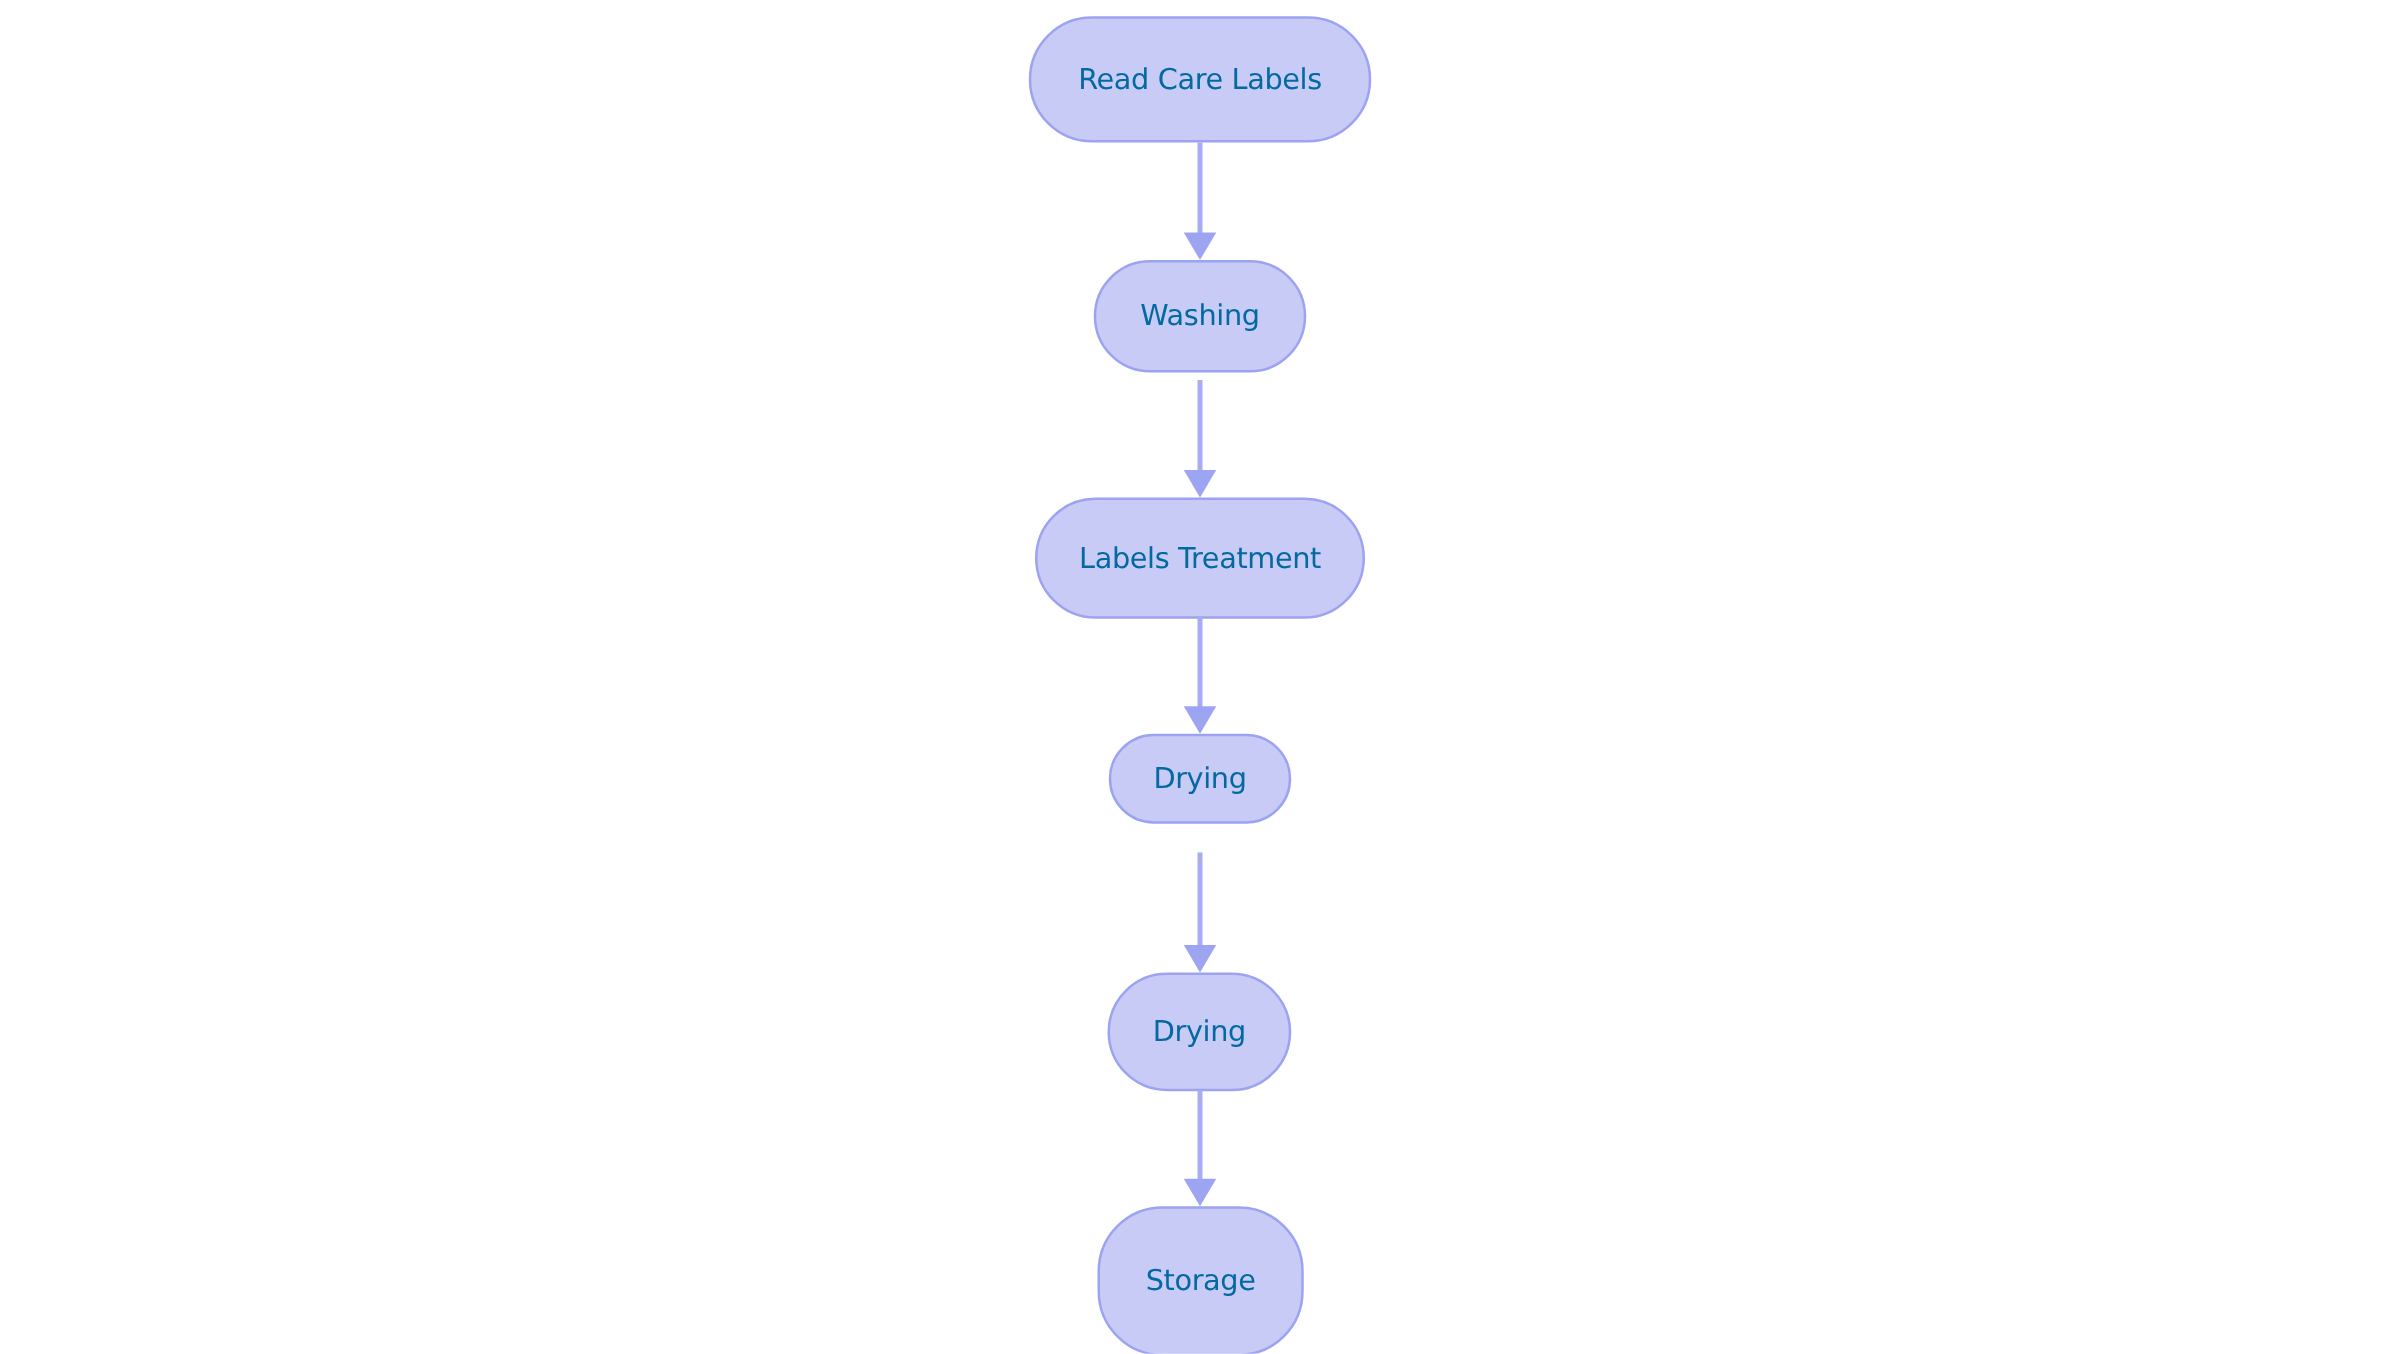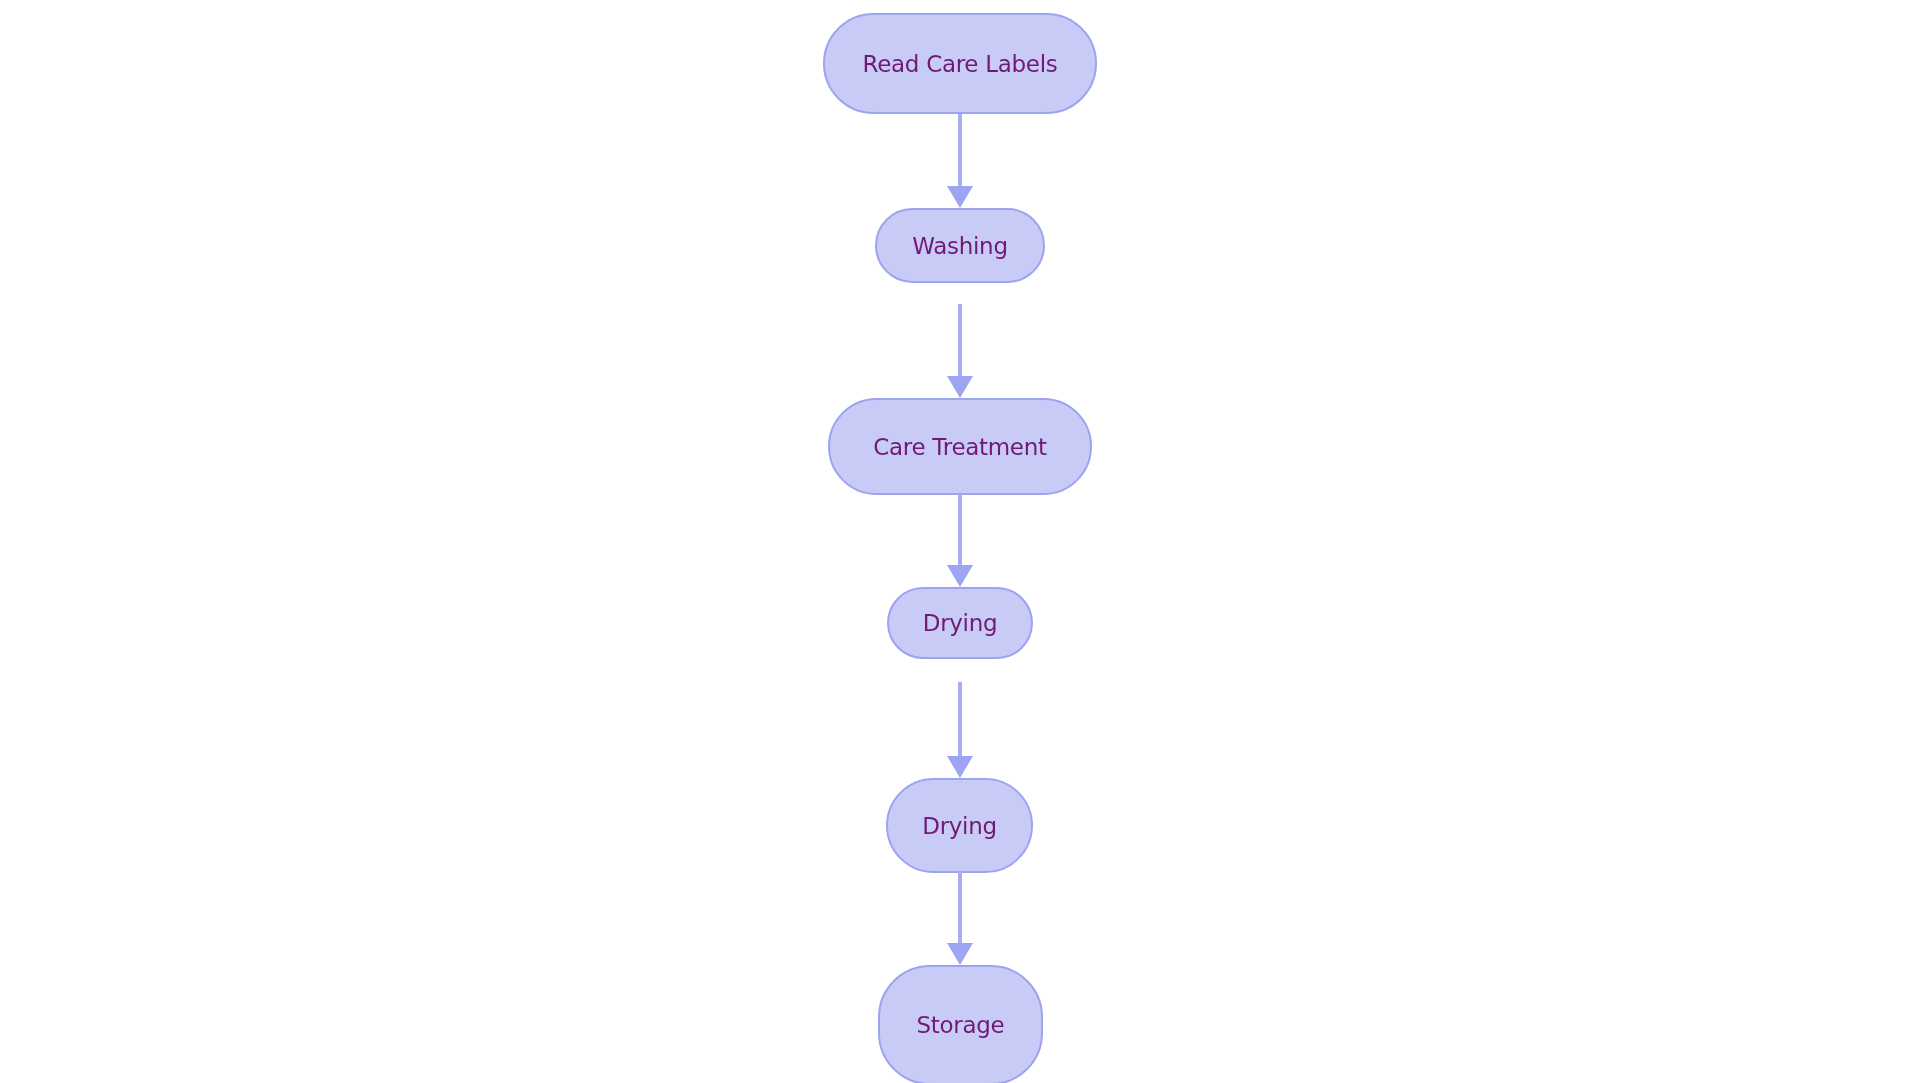--- a/index.html
+++ b/index.html
@@ -19,28 +19,28 @@
     position: absolute;
     box-sizing: border-box;
     background: #c9cbf7;
     border: 2px solid #9ca3f1;
     border-radius: 52px;
     display: flex;
     align-items: center;
     justify-content: center;
   }
   .node .label {
-    color: #701a75;
+    color: #0369a1;
     font-size: 23px;
     letter-spacing: -0.3px;
     white-space: nowrap;
   }
   
   .n0 { left: 823px; top: 13px;  width: 274px; height: 101px; }
-  .n1 { left: 875px; top: 208px; width: 170px; height: 75px;  }
+  .n1 { left: 875px; top: 208px; width: 170px; height: 90px;  }
   .n2 { left: 828px; top: 398px; width: 264px; height: 97px;  }
   .n3 { left: 887px; top: 587px; width: 146px; height: 72px;  }
   .n4 { left: 886px; top: 778px; width: 147px; height: 95px;  }
   .n5 { left: 878px; top: 965px; width: 165px; height: 120px; }
 
   .connector {
     position: absolute;
     left: 947px;
     width: 26px;
   }
@@ -86,21 +86,21 @@
   <div class="node n1">
     <span class="label">Washing</span>
   </div>
 
   <div class="connector c1">
     <div class="line"></div>
     <div class="arrowhead"></div>
   </div>
 
   <div class="node n2">
-    <span class="label">Care Treatment</span>
+    <span class="label">Labels Treatment</span>
   </div>
 
   <div class="connector c2">
     <div class="line"></div>
     <div class="arrowhead"></div>
   </div>
 
   <div class="node n3">
     <span class="label">Drying</span>
   </div>

